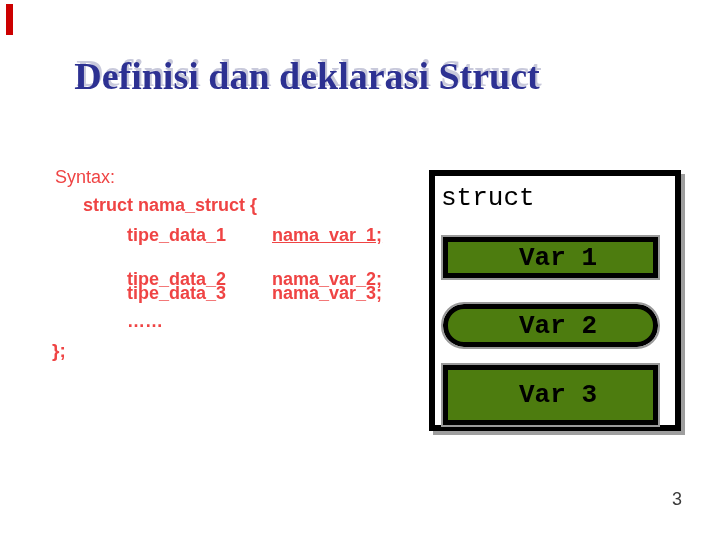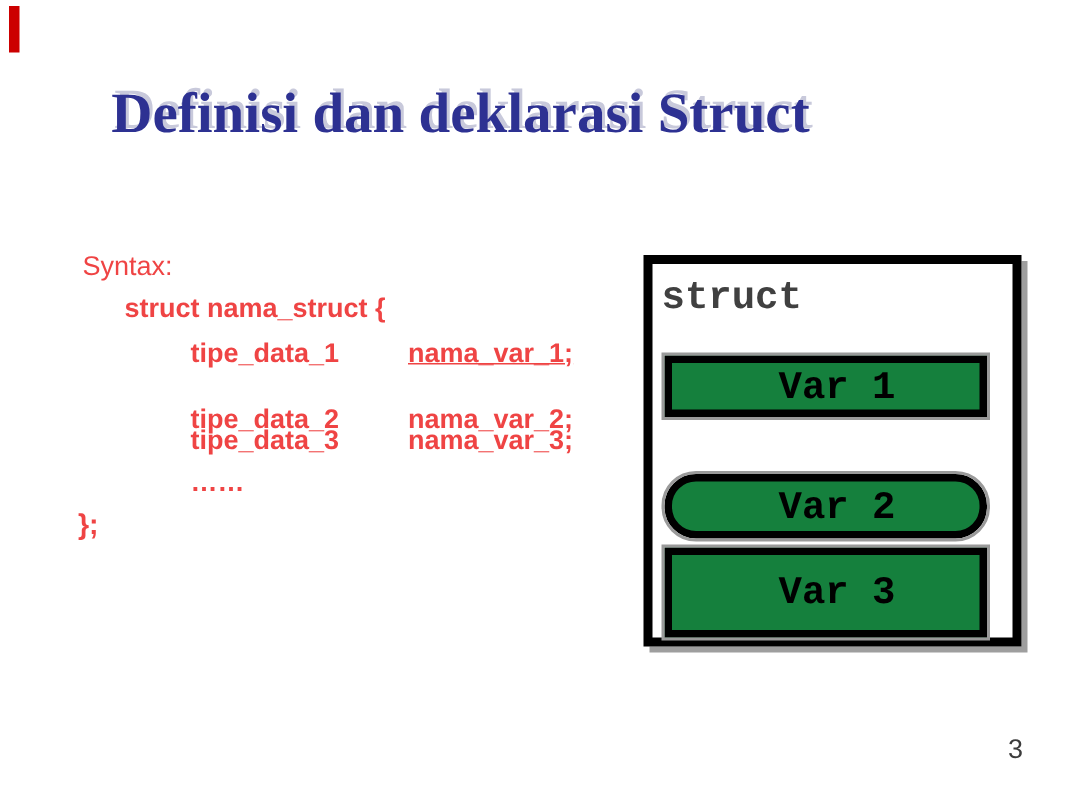--- a/index.html
+++ b/index.html
@@ -67,44 +67,44 @@
     box-sizing: border-box;
     border: 6px solid #000000;
     background: #ffffff;
     box-shadow: 4px 4px 0 #9e9e9e;
   }
   .struct-label {
     position: absolute;
     left: 6px;
     top: 7px;
     font-family: "Liberation Mono", "DejaVu Sans Mono", monospace;
-    font-weight: bold;
+    font-weight: normal;
     font-size: 26px;
     line-height: 30px;
-    color: #404040;
+    color: #000000;
   }
   .var-box {
     position: absolute;
     left: 8px;
     width: 215px;
     box-sizing: border-box;
     border: 5px solid #000000;
     outline: 2px solid #9a9a9a;
-    background: #15803d;
+    background: #4d7c0f;
     display: flex;
     align-items: center;
     justify-content: center;
     font-family: "Liberation Mono", "DejaVu Sans Mono", monospace;
     font-weight: bold;
     font-size: 26px;
     color: #000000;
     padding-left: 15px;
   }
   .var-box-1 { top: 61px;  height: 41px; }
-  .var-box-2 { top: 140px; height: 43px; border-radius: 21px; }
+  .var-box-2 { top: 128px; height: 43px; border-radius: 21px; }
   .var-box-3 { top: 189px; height: 60px; }
 
   
   .page-number {
     position: absolute;
     left: 672px;
     top: 489px;
     font-size: 18px;
     line-height: 21px;
     color: #3c3c3c;

